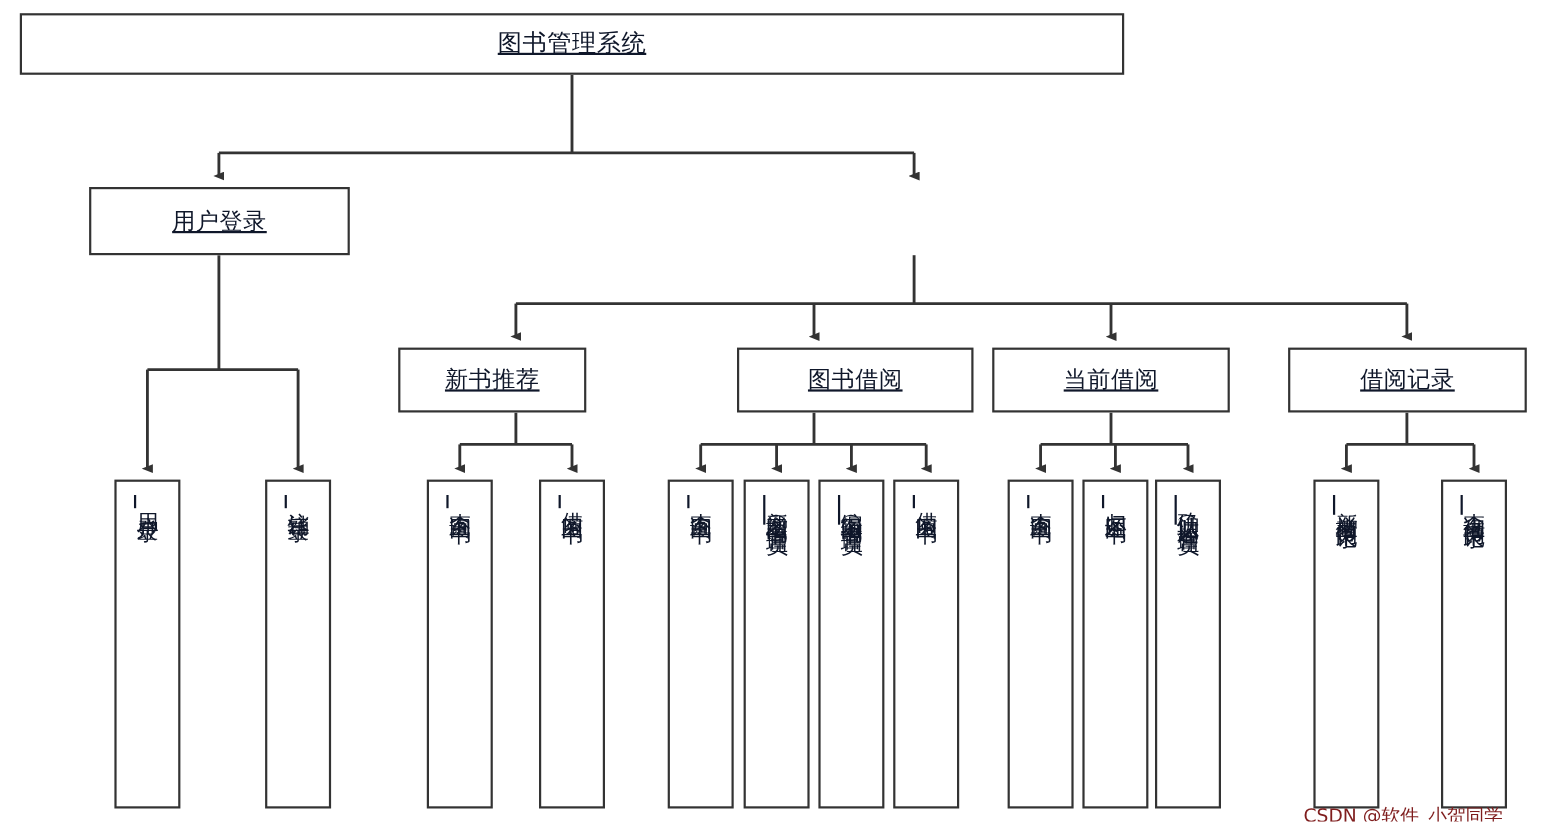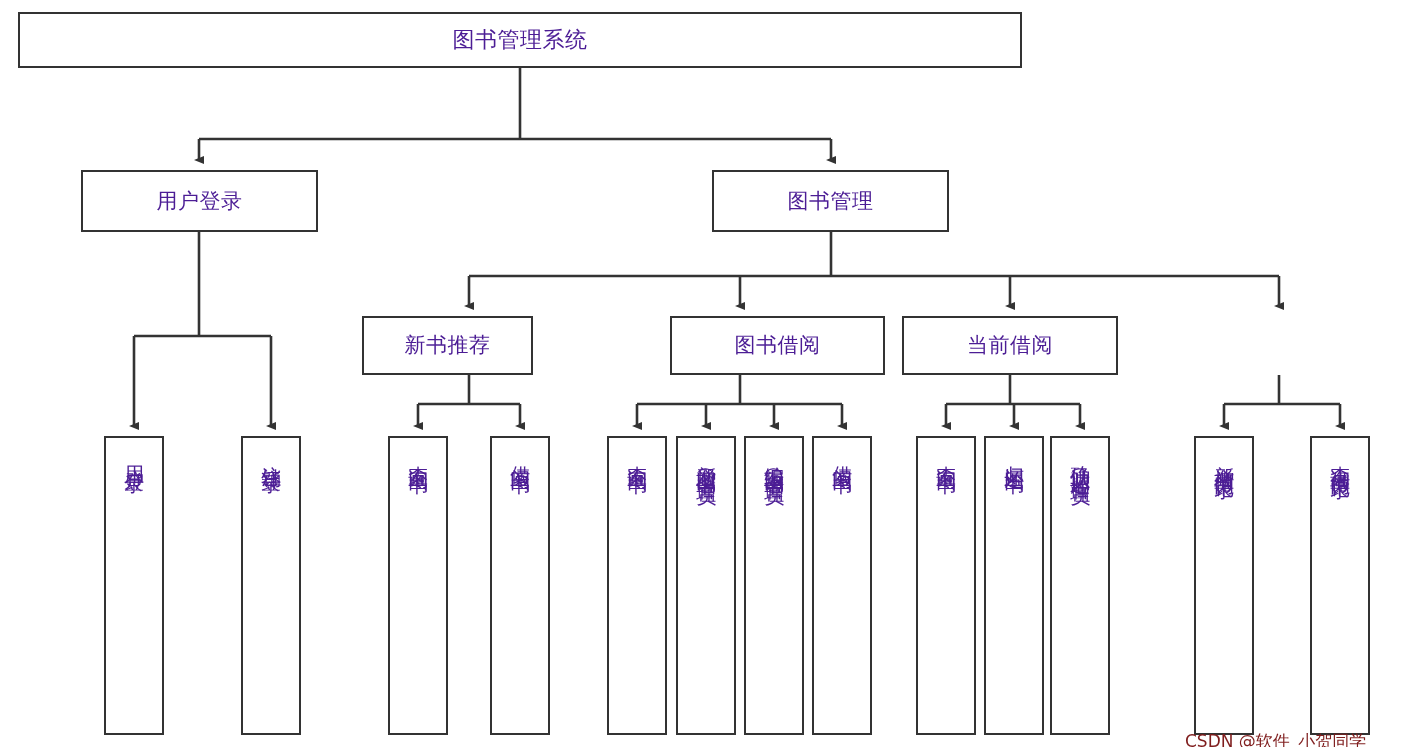--- a/index.html
+++ b/index.html
@@ -30,26 +30,27 @@
     position: absolute;
     box-sizing: border-box;
     background: #ffffff;
     border: 2px solid #333333;
     display: flex;
     align-items: center;
     justify-content: center;
     z-index: 2;
   }
   .node-label {
-    color: #4c1d95;
+    color: #0f172a;
     font-size: 21px;
     line-height: 1.18;
     letter-spacing: 0.5px;
     text-align: right;
     white-space: nowrap;
+    text-decoration: underline;
   }
   .node.vertical .node-label {
     writing-mode: vertical-rl;
     text-orientation: upright;
     letter-spacing: 3px;
     font-size: 20px;
     white-space: nowrap;
   }
   .node.vertical {
     align-items: flex-start;
@@ -124,32 +125,32 @@
     </g>
   </svg>
 
   <div class="node root" style="left:18px; top:12px; width:1004px; height:56px;">
     <span class="node-label">图书管理系统</span>
   </div>
 
   <div class="node" style="left:81px; top:170px; width:237px; height:62px;">
     <span class="node-label">用户登录</span>
   </div>
-  <div class="node" style="left:712px; top:170px; width:237px; height:62px;">
-    <span class="node-label">图书管理</span>
-  </div>
 
   <div class="node" style="left:362px; top:316px; width:171px; height:59px;">
     <span class="node-label">新书推荐</span>
   </div>
   <div class="node" style="left:633px; top:316px; width:215px; height:59px;margin-left:37px;">
     <span class="node-label">图书借阅</span>
   </div>
   <div class="node" style="left:902px; top:316px; width:216px; height:59px;">
     <span class="node-label">当前借阅</span>
+  </div>
+  <div class="node" style="left:1171px; top:316px; width:217px; height:59px;">
+    <span class="node-label">借阅记录</span>
   </div>
 
   <div class="node vertical" style="left:104px; top:436px; width:60px; height:299px;">
     <span class="node-label">用户登录</span>
   </div>
   <div class="node vertical" style="left:241px; top:436px; width:60px; height:299px;">
     <span class="node-label">注销登录</span>
   </div>
 
   <div class="node vertical" style="left:388px; top:436px; width:60px; height:299px;">

